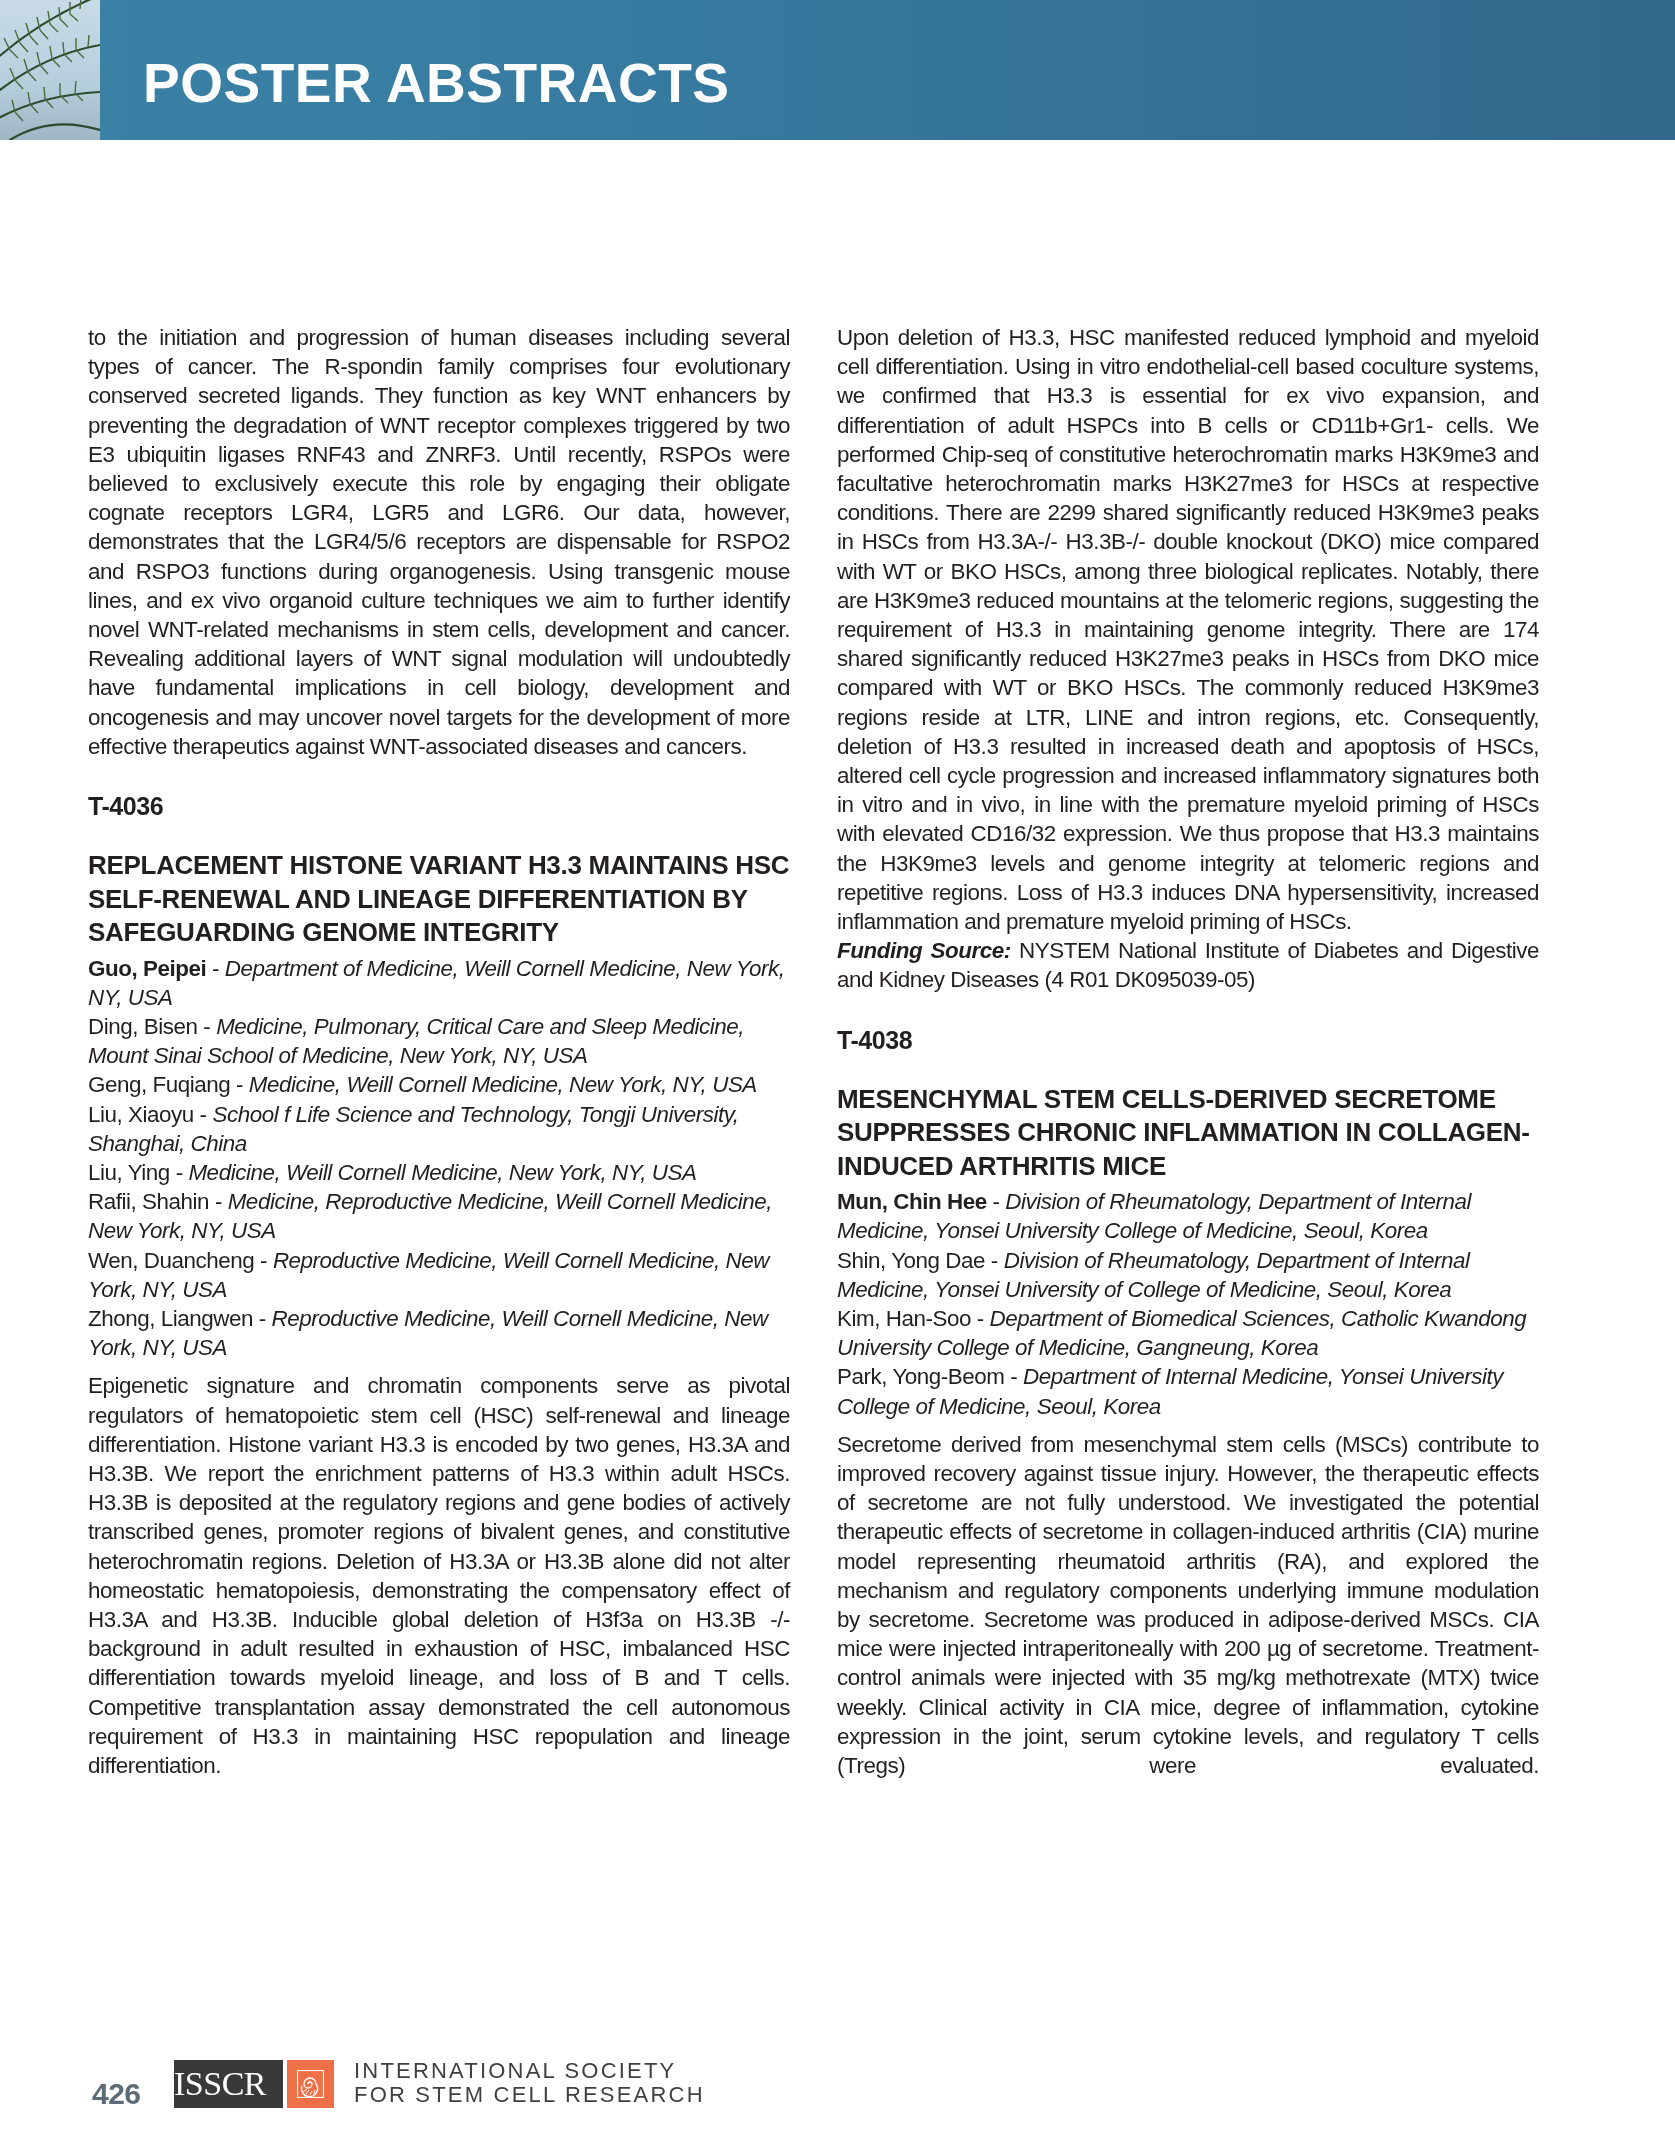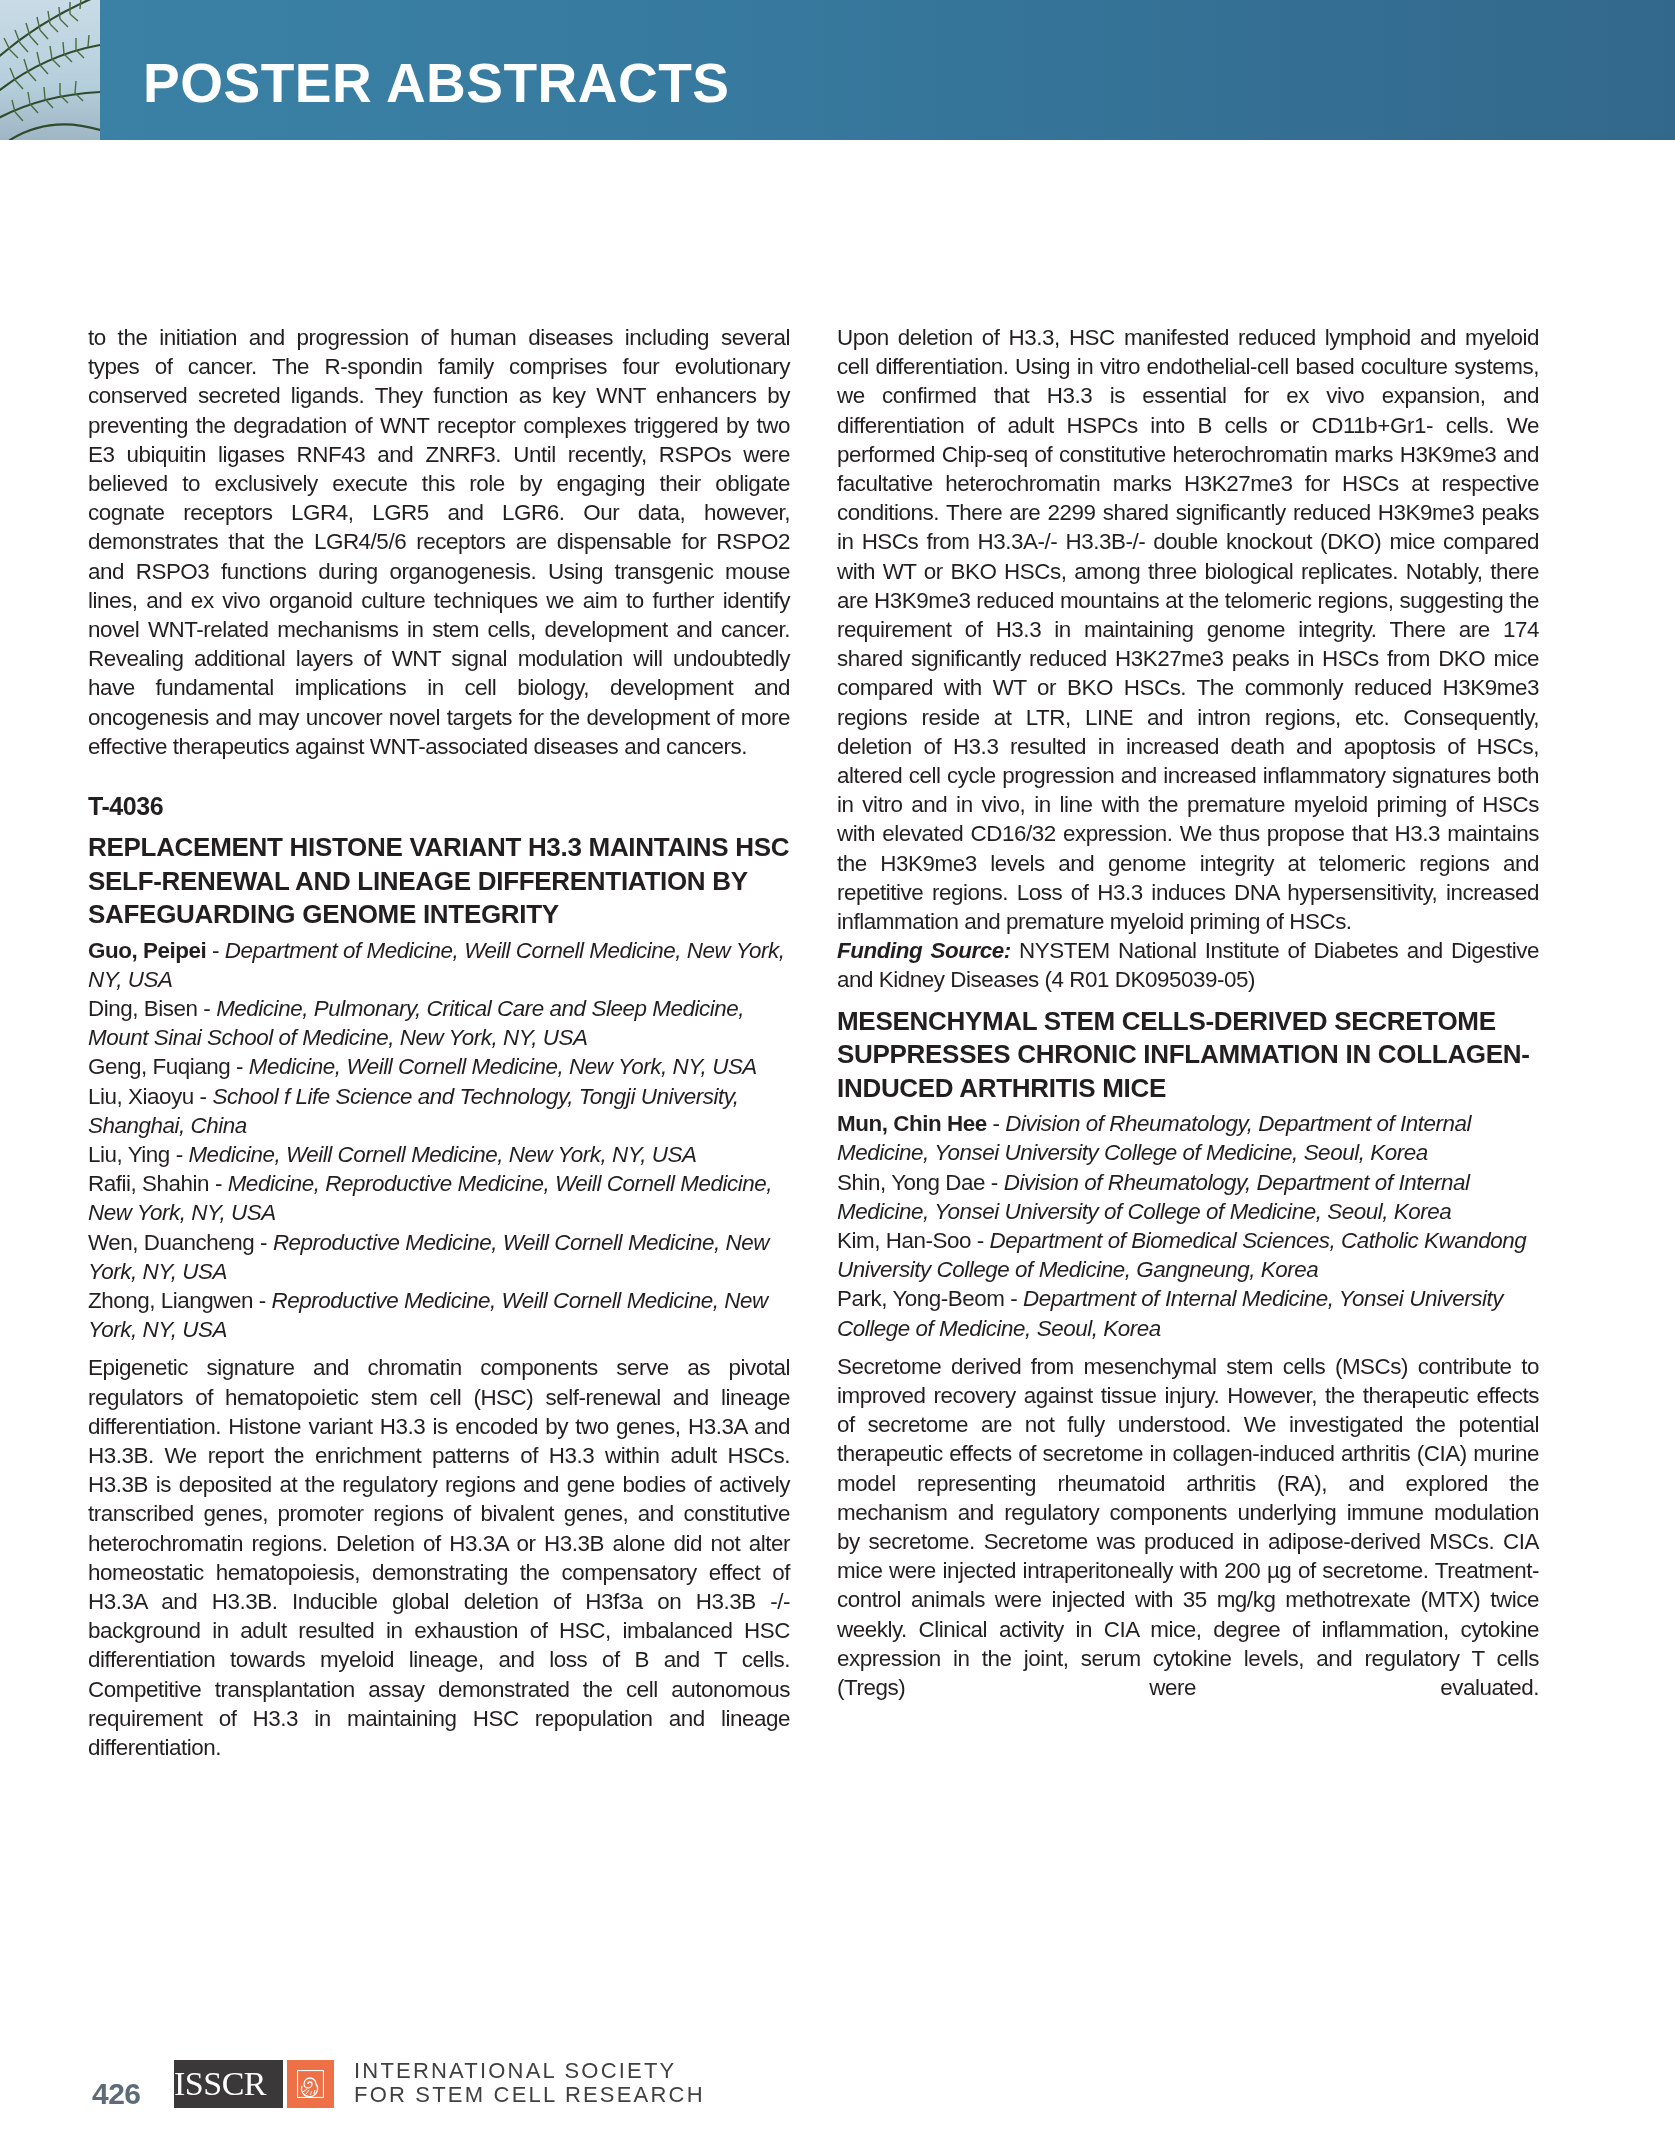--- a/index.html
+++ b/index.html
@@ -27,21 +27,21 @@
     font-size: 22.4px; line-height: 29.2px; letter-spacing: -0.45px;
   }
   .col.left { left: 88px; }
   .col.right { left: 837px; }
   p { margin: 0; text-align: justify; }
   .last-justify { text-align-last: justify; }
   .abstract-id {
     font-weight: bold; font-size: 25px; margin: 30px 0 0 0; line-height: 30px;
   }
   .abstract-title {
-    font-weight: bold; font-size: 26px; line-height: 33.5px; margin: 10px 0 4px 0; letter-spacing: -0.3px;
+    font-weight: bold; font-size: 26px; line-height: 33.5px; margin: 28px 0 4px 0; letter-spacing: -0.3px;
   }
   .authors { margin: 0 0 9px 0; }
   .author { display: block; }
   .author .name { font-style: normal; }
   .author .name.presenting { font-weight: bold; }
   .author .aff { font-style: italic; }
   .body-text { margin-top: 0; }
   .funding { text-align: justify; }
   .funding-label { font-weight: bold; font-style: italic; }
   .footer-num {
@@ -104,20 +104,21 @@
     <span class="author"><span class="name">Zhong, Liangwen</span> - <span class="aff">Reproductive Medicine, Weill Cornell Medicine, New York, NY, USA</span></span>
   </div>
 
   <p class="body-text last-justify">Epigenetic signature and chromatin components serve as pivotal regulators of hematopoietic stem cell (HSC) self-renewal and lineage differentiation. Histone variant H3.3 is encoded by two genes, H3.3A and H3.3B. We report the enrichment patterns of H3.3 within adult HSCs. H3.3B is deposited at the regulatory regions and gene bodies of actively transcribed genes, promoter regions of bivalent genes, and constitutive heterochromatin regions. Deletion of H3.3A or H3.3B alone did not alter homeostatic hematopoiesis, demonstrating the compensatory effect of H3.3A and H3.3B. Inducible global deletion of H3f3a on H3.3B -/- background in adult resulted in exhaustion of HSC, imbalanced HSC differentiation towards myeloid lineage, and loss of B and T cells. Competitive transplantation assay demonstrated the cell autonomous requirement of H3.3 in maintaining HSC repopulation and lineage differentiation.</p>
 </div>
 
 <div class="col right">
   <p class="body-text">Upon deletion of H3.3, HSC manifested reduced lymphoid and myeloid cell differentiation. Using in vitro endothelial-cell based coculture systems, we confirmed that H3.3 is essential for ex vivo expansion, and differentiation of adult HSPCs into B cells or CD11b+Gr1- cells. We performed Chip-seq of constitutive heterochromatin marks H3K9me3 and facultative heterochromatin marks H3K27me3 for HSCs at respective conditions. There are 2299 shared significantly reduced H3K9me3 peaks in HSCs from H3.3A-/- H3.3B-/- double knockout (DKO) mice compared with WT or BKO HSCs, among three biological replicates. Notably, there are H3K9me3 reduced mountains at the telomeric regions, suggesting the requirement of H3.3 in maintaining genome integrity. There are 174 shared significantly reduced H3K27me3 peaks in HSCs from DKO mice compared with WT or BKO HSCs. The commonly reduced H3K9me3 regions reside at LTR, LINE and intron regions, etc. Consequently, deletion of H3.3 resulted in increased death and apoptosis of HSCs, altered cell cycle progression and increased inflammatory signatures both in vitro and in vivo, in line with the premature myeloid priming of HSCs with elevated CD16/32 expression. We thus propose that H3.3 maintains the H3K9me3 levels and genome integrity at telomeric regions and repetitive regions. Loss of H3.3 induces DNA hypersensitivity, increased inflammation and premature myeloid priming of HSCs.</p>
   <p class="funding"><span class="funding-label">Funding Source:</span> <span>NYSTEM National Institute of Diabetes and Digestive and Kidney Diseases (4 R01 DK095039-05)</span></p>
 
+  <div class="abstract-id">T-4038</div>
   <div class="abstract-title">MESENCHYMAL STEM CELLS-DERIVED SECRETOME SUPPRESSES CHRONIC INFLAMMATION IN COLLAGEN-INDUCED ARTHRITIS MICE</div>
 
   <div class="authors">
     <span class="author"><span class="name presenting">Mun, Chin Hee</span> - <span class="aff">Division of Rheumatology, Department of Internal Medicine, Yonsei University College of Medicine, Seoul, Korea</span></span>
     <span class="author"><span class="name">Shin, Yong Dae</span> - <span class="aff">Division of Rheumatology, Department of Internal Medicine, Yonsei University of College of Medicine, Seoul, Korea</span></span>
     <span class="author"><span class="name">Kim, Han-Soo</span> - <span class="aff">Department of Biomedical Sciences, Catholic Kwandong University College of Medicine, Gangneung, Korea</span></span>
     <span class="author"><span class="name">Park, Yong-Beom</span> - <span class="aff">Department of Internal Medicine, Yonsei University College of Medicine, Seoul, Korea</span></span>
   </div>
 
   <p class="body-text last-justify">Secretome derived from mesenchymal stem cells (MSCs) contribute to improved recovery against tissue injury. However, the therapeutic effects of secretome are not fully understood. We investigated the potential therapeutic effects of secretome in collagen-induced arthritis (CIA) murine model representing rheumatoid arthritis (RA), and explored the mechanism and regulatory components underlying immune modulation by secretome. Secretome was produced in adipose-derived MSCs. CIA mice were injected intraperitoneally with 200 µg of secretome. Treatment-control animals were injected with 35 mg/kg methotrexate (MTX) twice weekly. Clinical activity in CIA mice, degree of inflammation, cytokine expression in the joint, serum cytokine levels, and regulatory T cells (Tregs) were evaluated.</p>

